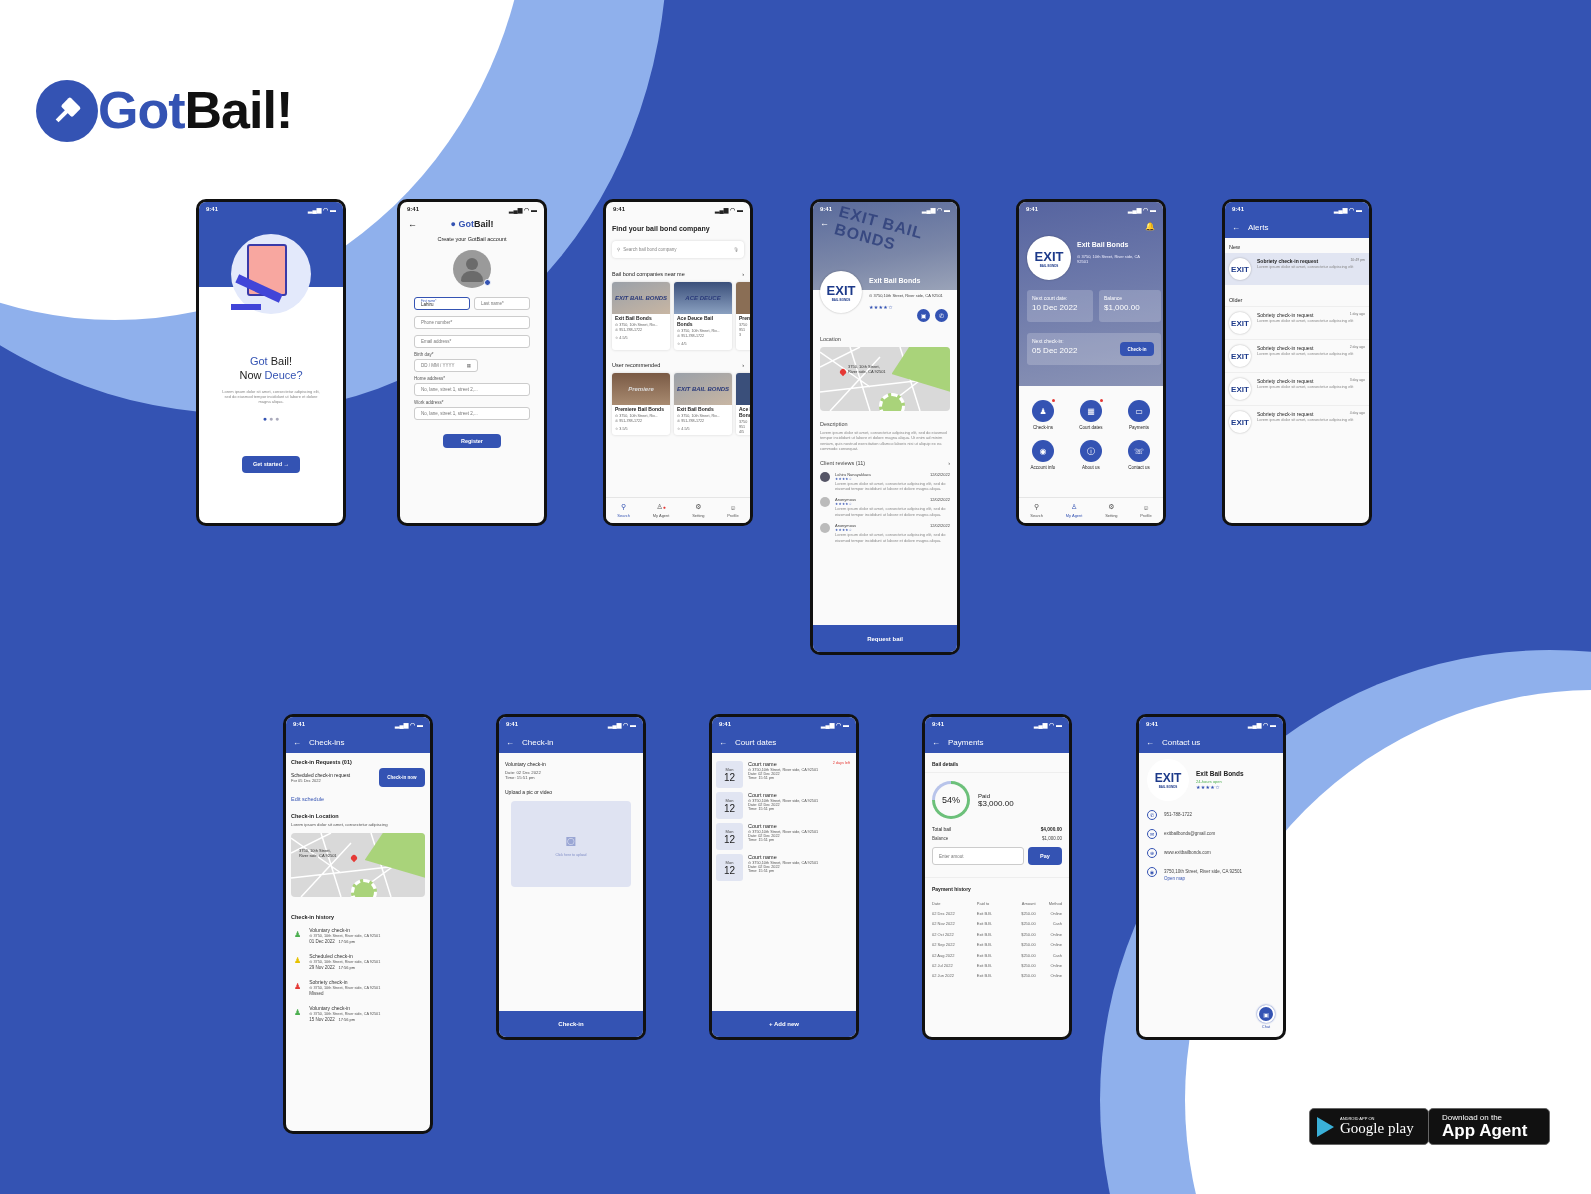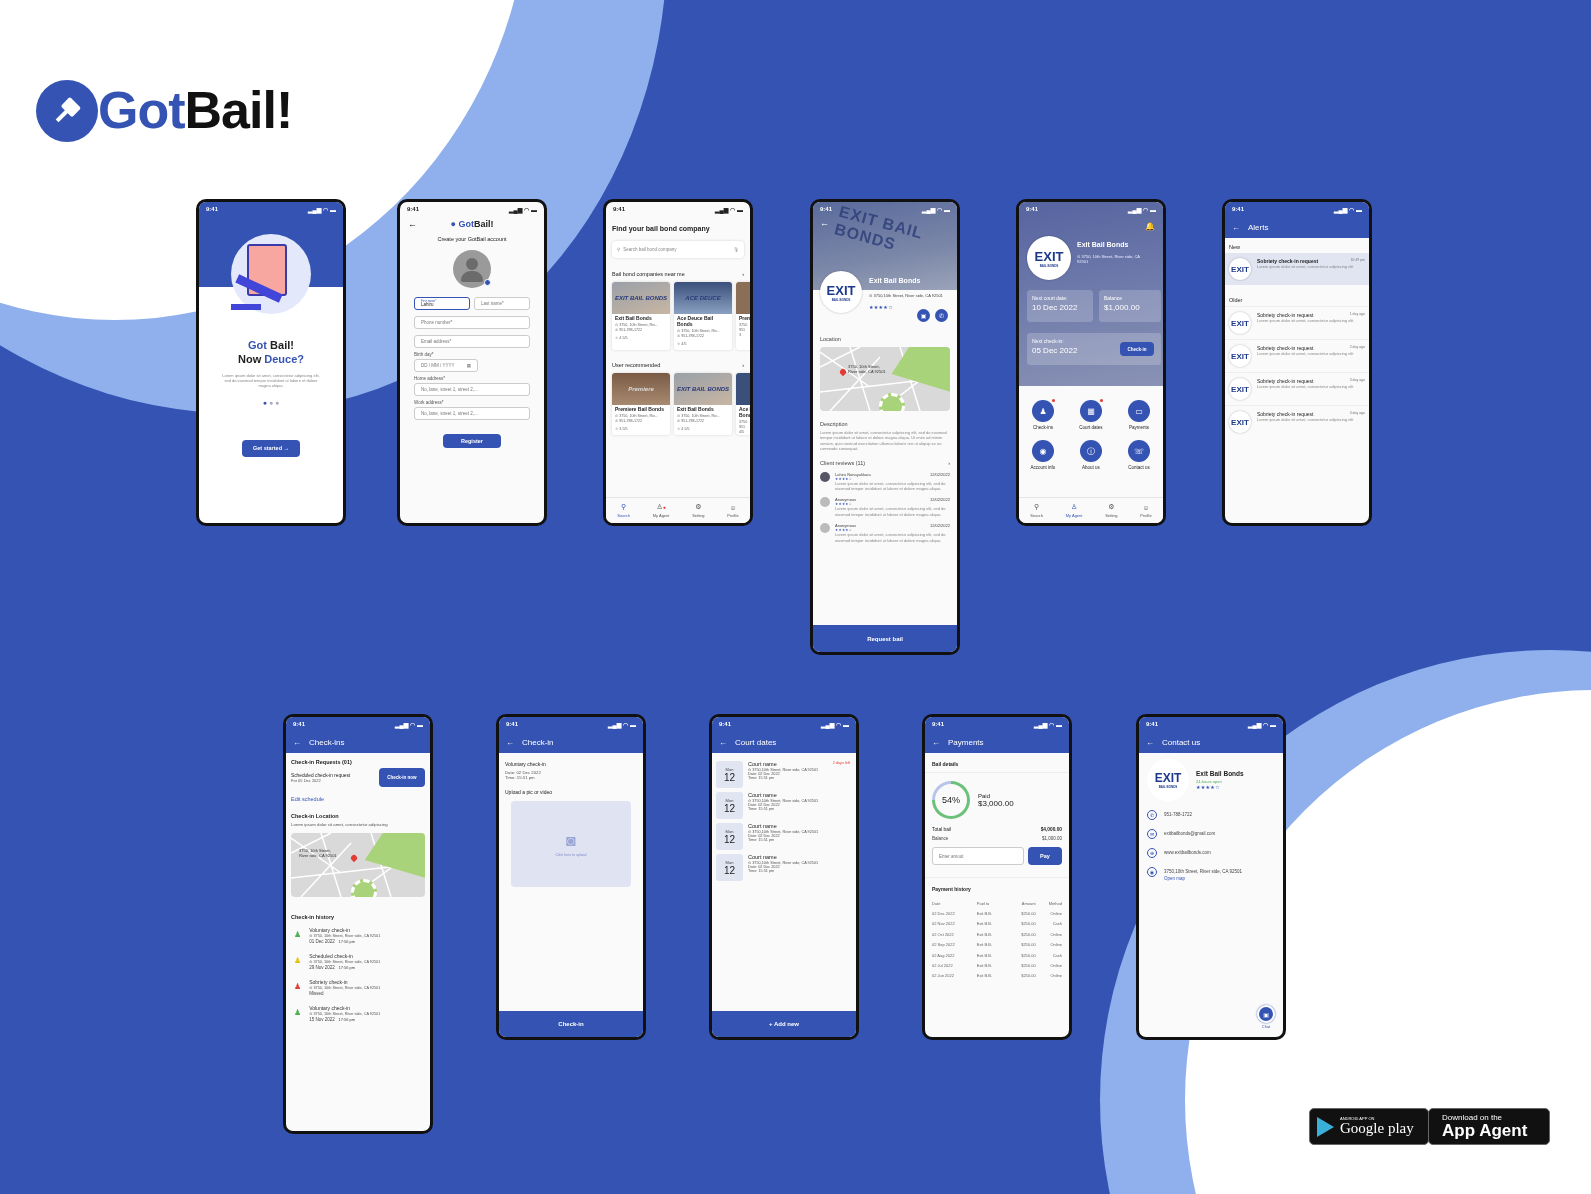--- a/index.html
+++ b/index.html
@@ -76,21 +76,21 @@
   <div style="position:absolute;left:0;right:0;top:0;height:85px;background:#3453b3"></div>
   <div class="sb w" style="position:relative">
       <span>9:41</span>
       <span>▂▄▆ ◠ ▬</span>
     </div>
   <div style="position:relative;margin:18px auto 0;width:80px;height:80px;border-radius:50%;background:#e3e9fb">
     <div style="position:absolute;left:16px;top:10px;width:40px;height:52px;background:#f8a7a0;border:2px solid #3a3aa8;border-radius:3px"></div>
     <div style="position:absolute;left:4px;top:50px;width:48px;height:9px;background:#4145d8;transform:rotate(25deg)"></div>
     <div style="position:absolute;left:0;top:70px;width:30px;height:6px;background:#4145d8"></div>
   </div>
-  <div style="text-align:center;margin-top:24px;font-size:11px;font-weight:700;line-height:1.3">
+  <div style="text-align:center;margin-top:40px;font-size:11px;font-weight:400;line-height:1.3">
     <div><span class="blue">Got</span> <span>Bail!</span></div>
     <div><span>Now</span> <span class="blue">Deuce?</span></div>
   </div>
   <div class="lorem" style="text-align:center;padding:6px 20px">Lorem ipsum dolor sit amet, consectetur adipiscing elit, sed do eiusmod tempor incididunt ut labore et dolore magna aliqua.</div>
   <div style="text-align:center;color:#3453b3;font-size:7px;margin-top:4px">● <span style="color:#aab">● ●</span></div>
   <div class="btn" style="width:58px;height:17px;margin:34px auto 0">Get started →</div>
 </div>
 
 <div class="phone" style="left:397px;top:199px;height:327px">
   <div class="sb">

